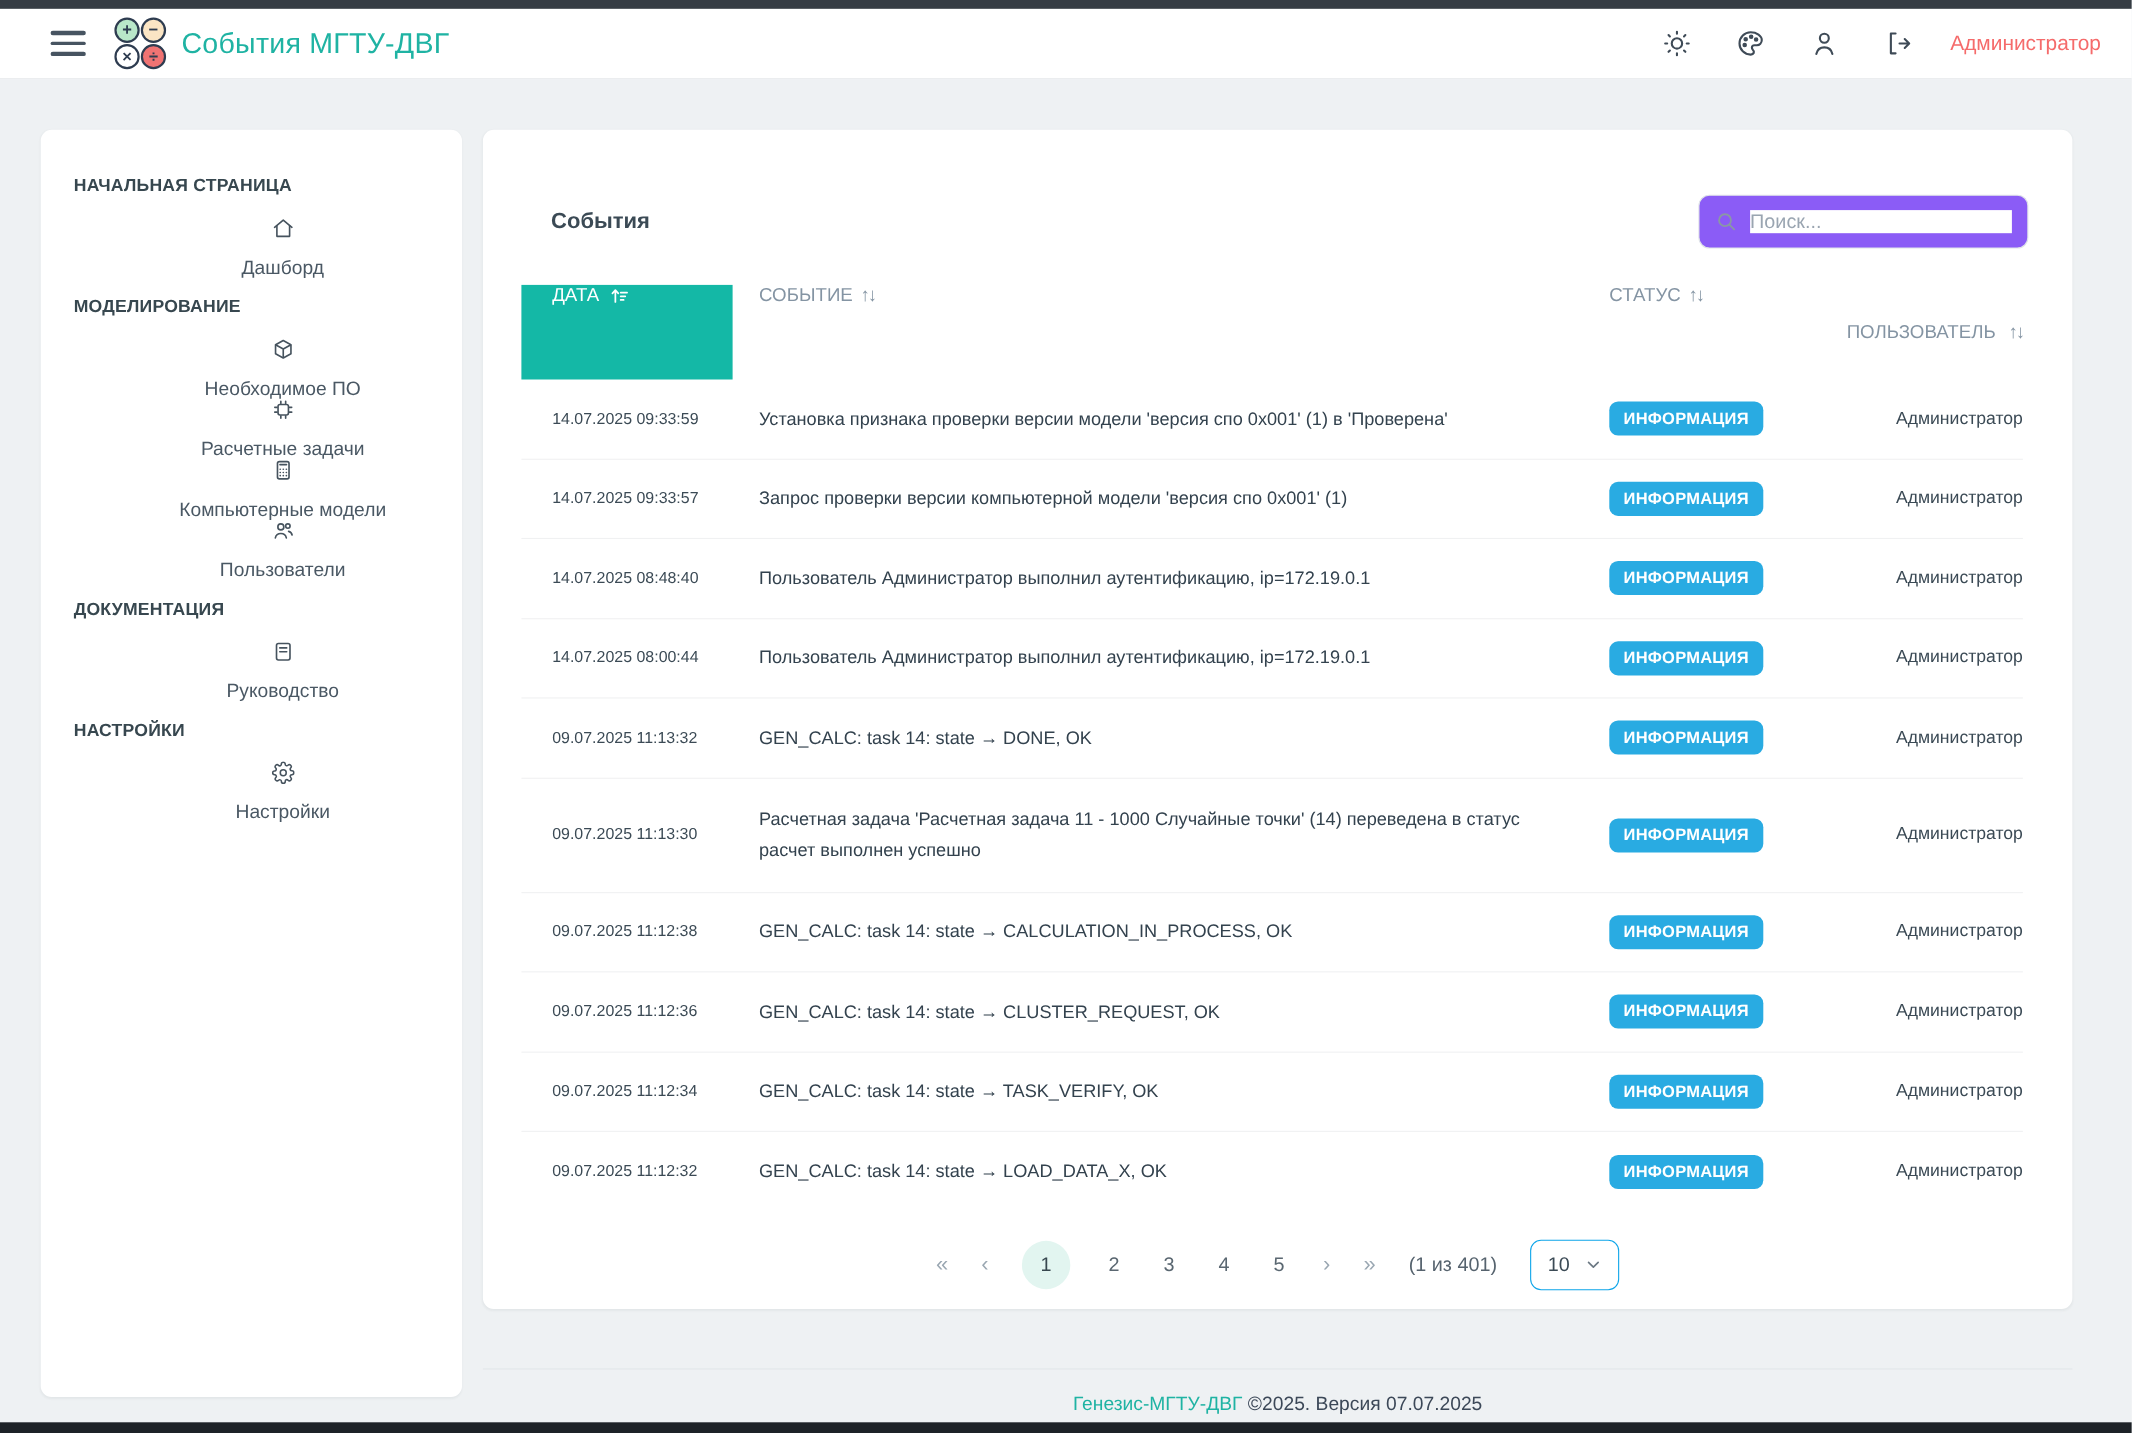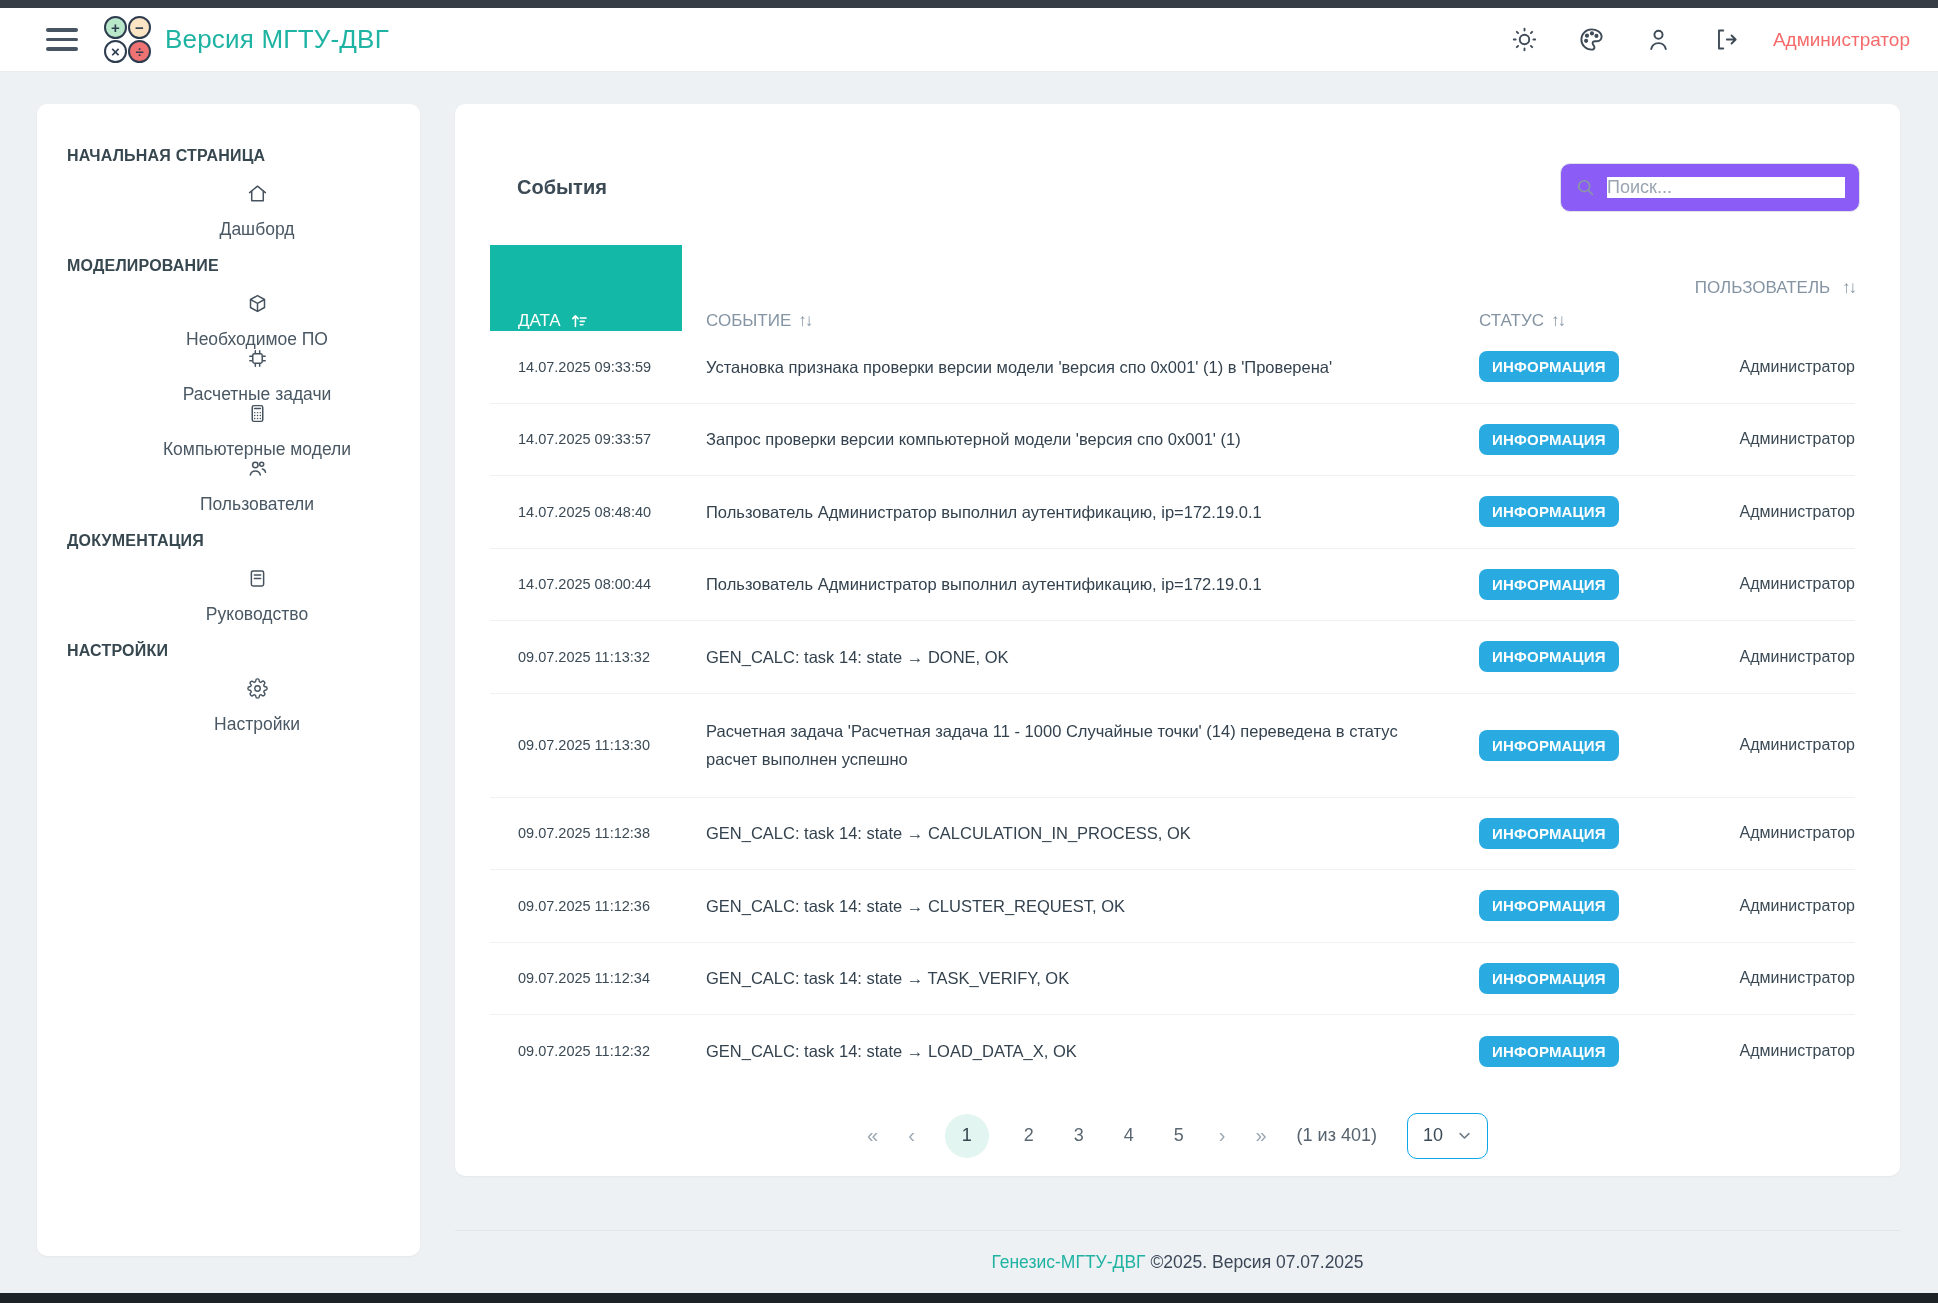--- a/index.html
+++ b/index.html
@@ -29,21 +29,21 @@
     display:flex;align-items:center;justify-content:center;
     font-weight:700;font-size:15px;line-height:1;color:#2e3c50;background:#fff;
   }
   .logo-c.plus{background:#b9e7c9}.logo-c.minus{background:#fbe5c4}.logo-c.div{background:#f07373}
   .app-title{margin-left:14px;font-size:26px;color:#1fb3a3;letter-spacing:.2px;}
   .header-right{margin-left:auto;display:flex;align-items:center;gap:40px;}
   .hicon{width:27px;height:27px;color:#3f4b57;cursor:pointer;display:block;}
   .user-label{color:var(--danger);font-size:19px;margin-left:-6px;}
 
   
-  .content{position:absolute;top:58px;left:0;right:0;display:flex;padding:46px 38px 0 37px;gap:35px;}
+  .content{position:absolute;top:72px;left:0;right:0;display:flex;padding:46px 38px 0 37px;gap:19px;}
   .card{background:#fff;border-radius:10px;box-shadow:0 1px 2px rgba(40,50,60,.05);}
 
   
   .sidebar{width:383px;height:1152px;padding-top:24px;flex:none;}
   .side-section{height:55px;display:flex;align-items:center;padding-left:30px;
     font-size:16px;font-weight:700;color:var(--text-dark);letter-spacing:.2px;}
   .side-item{height:55px;display:flex;align-items:center;padding-left:57px;gap:15px;
     font-size:17.5px;color:var(--text-mid);cursor:pointer;flex-direction:column;}
   .side-item .sicon{width:21px;height:21px;color:#46535e;flex:none;display:block;}
   .side-item.active{color:var(--accent);font-weight:700;}
@@ -59,21 +59,21 @@
     display:flex;align-items:center;padding:0 14px;gap:11px;
   }
   .search-box svg{width:21px;height:21px;color:#8a98a5;flex:none;}
   .search-box input{border:none;outline:none;font-size:18px;color:#3b4a55;width:100%;
     font-family:"Liberation Sans","DejaVu Sans",sans-serif;}
   .search-box input::placeholder{color:#9aa5b1;}
 
   
   .table{margin:33px 45px 0 35px;}
   .thead{display:flex;align-items:stretch;height:86px;font-size:17px;color:var(--text-gray);}
-  .th{display:flex;align-items:flex-end;}
+  .th{display:flex;align-items:flex-start;}
   .col-date{width:192px;flex:none;padding-left:28px;}
   .thead .col-date{background:var(--accent);color:#fff;cursor:pointer;}
   .col-event{flex:1;padding-left:24px;padding-right:40px;}
   .col-status{width:212px;flex:none;padding-left:14px;}
   .col-user{width:178px;flex:none;justify-content:flex-end;text-align:right;}
   .th.col-user{display:flex;align-items:center;}
   .th.col-user .wrap{line-height:1.5;}
   .sort-arrows{letter-spacing:-2px;font-size:17px;margin-left:7px;white-space:nowrap;}
   .sort-asc-svg{width:20px;height:20px;margin-left:8px;}
   .trow{display:flex;align-items:center;min-height:72.5px;border-bottom:1px solid #f0f1f2;}
@@ -112,21 +112,21 @@
     <span></span>
       <span></span>
       <span></span>
   </div>
   <div class="logo">
     <div class="logo-c plus">+</div>
     <div class="logo-c minus">−</div>
     <div class="logo-c times">×</div>
     <div class="logo-c div">÷</div>
   </div>
-  <div class="app-title">Версия МГТУ-ДВГ</div>
+  <div class="app-title">События МГТУ-ДВГ</div>
   <div class="header-right">
     <svg class="hicon" viewBox="0 0 24 24" fill="none" stroke="currentColor" stroke-width="1.7" stroke-linecap="round">
       <circle cx="12" cy="12" r="4.2"></circle>
       <path d="M12 2.5v1.6M12 19.9v1.6M2.5 12h1.6M19.9 12h1.6M5.2 5.2l1.1 1.1M17.7 17.7l1.1 1.1M18.8 5.2l-1.1 1.1M6.3 17.7l-1.1 1.1" stroke-dasharray="1.8 2.2"></path>
     </svg>
     <svg class="hicon" viewBox="0 0 24 24" fill="none" stroke="currentColor" stroke-width="1.7" stroke-linecap="round">
       <path d="M12 3a9 9 0 1 0 0 18c1.6 0 2.6-1 2.6-2.2 0-.8-.4-1.3-.9-1.8-.4-.5-.7-.9-.7-1.5 0-1.1.9-2 2.1-2H17a4.2 4.2 0 0 0 4-4.2C21 5.8 16.9 3 12 3z"></path>
       <circle cx="8" cy="8.6" r="1" fill="currentColor"></circle>
         <circle cx="12.4" cy="6.6" r="1" fill="currentColor"></circle>
       <circle cx="16.4" cy="8.8" r="1" fill="currentColor"></circle>

